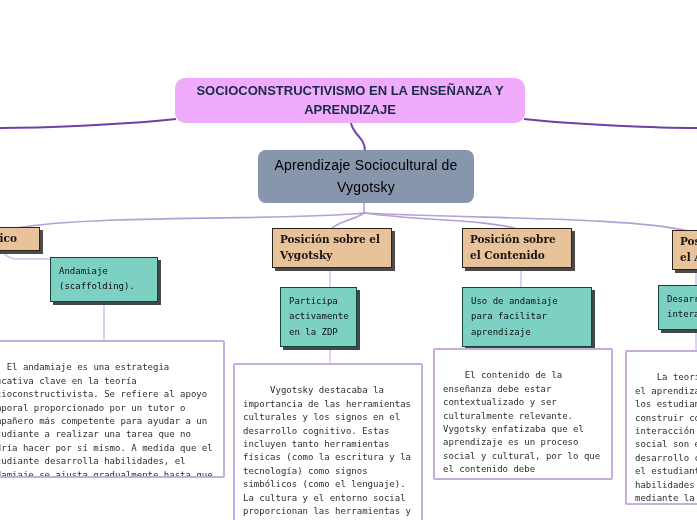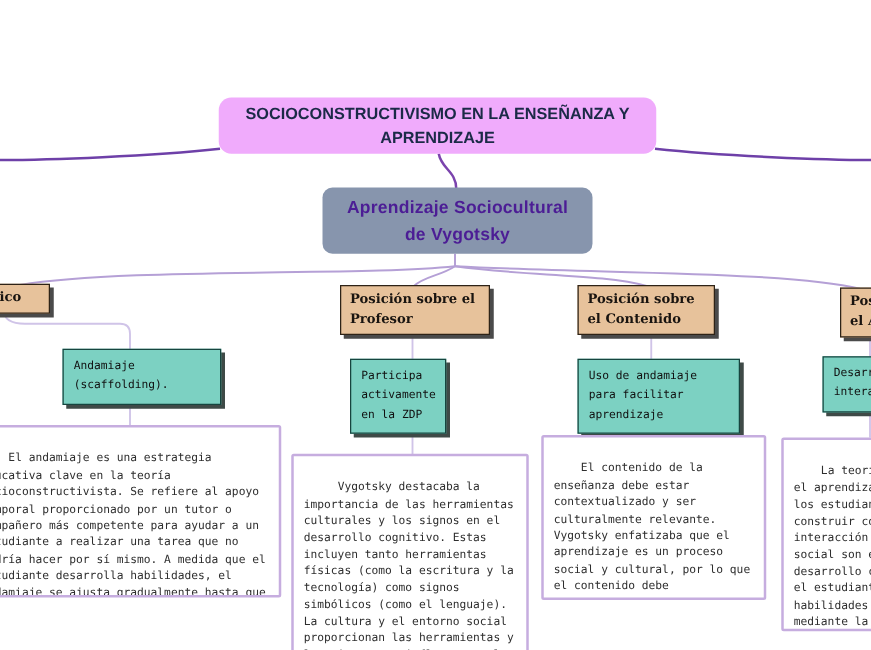--- a/index.html
+++ b/index.html
@@ -9,23 +9,23 @@
   }
   #wires{position:absolute;left:0;top:0;z-index:1;}
   .node{position:absolute;box-sizing:border-box;z-index:2;}
 
   .root-box{
     background:#f0abfc;border-radius:10px;color:#1b2a47;
     font-weight:bold;font-size:13px;line-height:1.45;text-align:center;
     display:flex;align-items:center;justify-content:center;padding:4px 14px;
   }
   .central-box{
-    background:#8795ad;border-radius:8px;color:#4c1d95;
+    background:#8795ad;border-radius:8px;color:#000000;
     font-size:14px;line-height:1.55;text-align:center;letter-spacing:.2px;
-    display:flex;align-items:center;justify-content:center;padding:4px 10px;font-weight:bold;
+    display:flex;align-items:center;justify-content:center;padding:4px 10px;
   }
   .header-box{
     background:#e7c29b;border:1px solid #2e2317;color:#191410;
     box-shadow:3px 3px 0 #4a4a4a;
     font-family:"DejaVu Serif",serif;font-weight:bold;font-size:10.5px;
     line-height:1.5;padding:3px 7px;
   }
   .sub-box{
     background:#7cd1c2;border:1px solid #16453f;color:#101010;
     box-shadow:3px 3px 0 #3f4a47;
@@ -65,29 +65,29 @@
     <span>SOCIOCONSTRUCTIVISMO EN LA ENSEÑANZA Y APRENDIZAJE</span>
   </div>
 
   <div class="node central-box" style="left:258px;top:150px;width:216px;height:53px;">
     <span>Aprendizaje Sociocultural de Vygotsky</span>
   </div>
 
   <div class="node header-box" style="left:-30px;top:227px;width:70px;">
     <span>Básico</span>
   </div>
-  <div class="node sub-box" style="left:50px;top:279px;width:127px;">
+  <div class="node sub-box" style="left:50px;top:257px;width:108px;">
     <span>Andamiaje (scaffolding).</span>
   </div>
   <div class="node para-box" style="left:-25px;top:340px;width:250px;height:138px;">
     <span>El andamiaje es una estrategia educativa clave en la teoría socioconstructivista. Se refiere al apoyo temporal proporcionado por un tutor o compañero más competente para ayudar a un estudiante a realizar una tarea que no podría hacer por sí mismo. A medida que el estudiante desarrolla habilidades, el andamiaje se ajusta gradualmente hasta que el aprendizaje independiente es posible.</span>
   </div>
 
   <div class="node header-box" style="left:272px;top:228px;width:120px;">
-    <span>Posición sobre el Profesor</span>
+    <span>Posición sobre el Vygotsky</span>
   </div>
   <div class="node sub-box" style="left:280px;top:287px;width:77px;">
     <span>Participa activamente en la ZDP</span>
   </div>
   <div class="node para-box" style="left:233px;top:363px;width:190px;height:170px;">
     <span> Vygotsky destacaba la importancia de las herramientas culturales y los signos en el desarrollo cognitivo. Estas incluyen tanto herramientas físicas (como la escritura y la tecnología) como signos simbólicos (como el lenguaje). La cultura y el entorno social proporcionan las herramientas y los signos que influyen en el pensamiento y la comprensión del individuo</span>
   </div>
 
   <div class="node header-box" style="left:462px;top:228px;width:110px;">
     <span>Posición sobre el Contenido</span>

